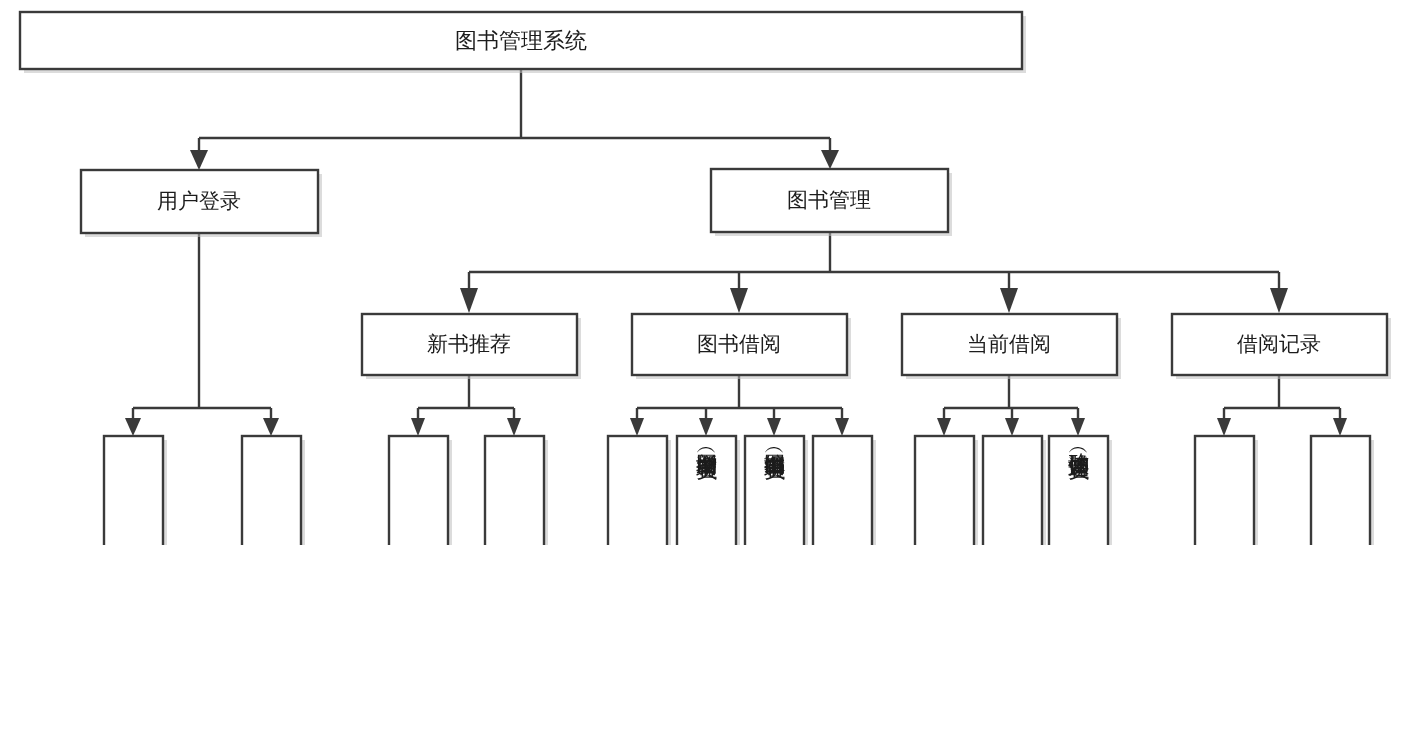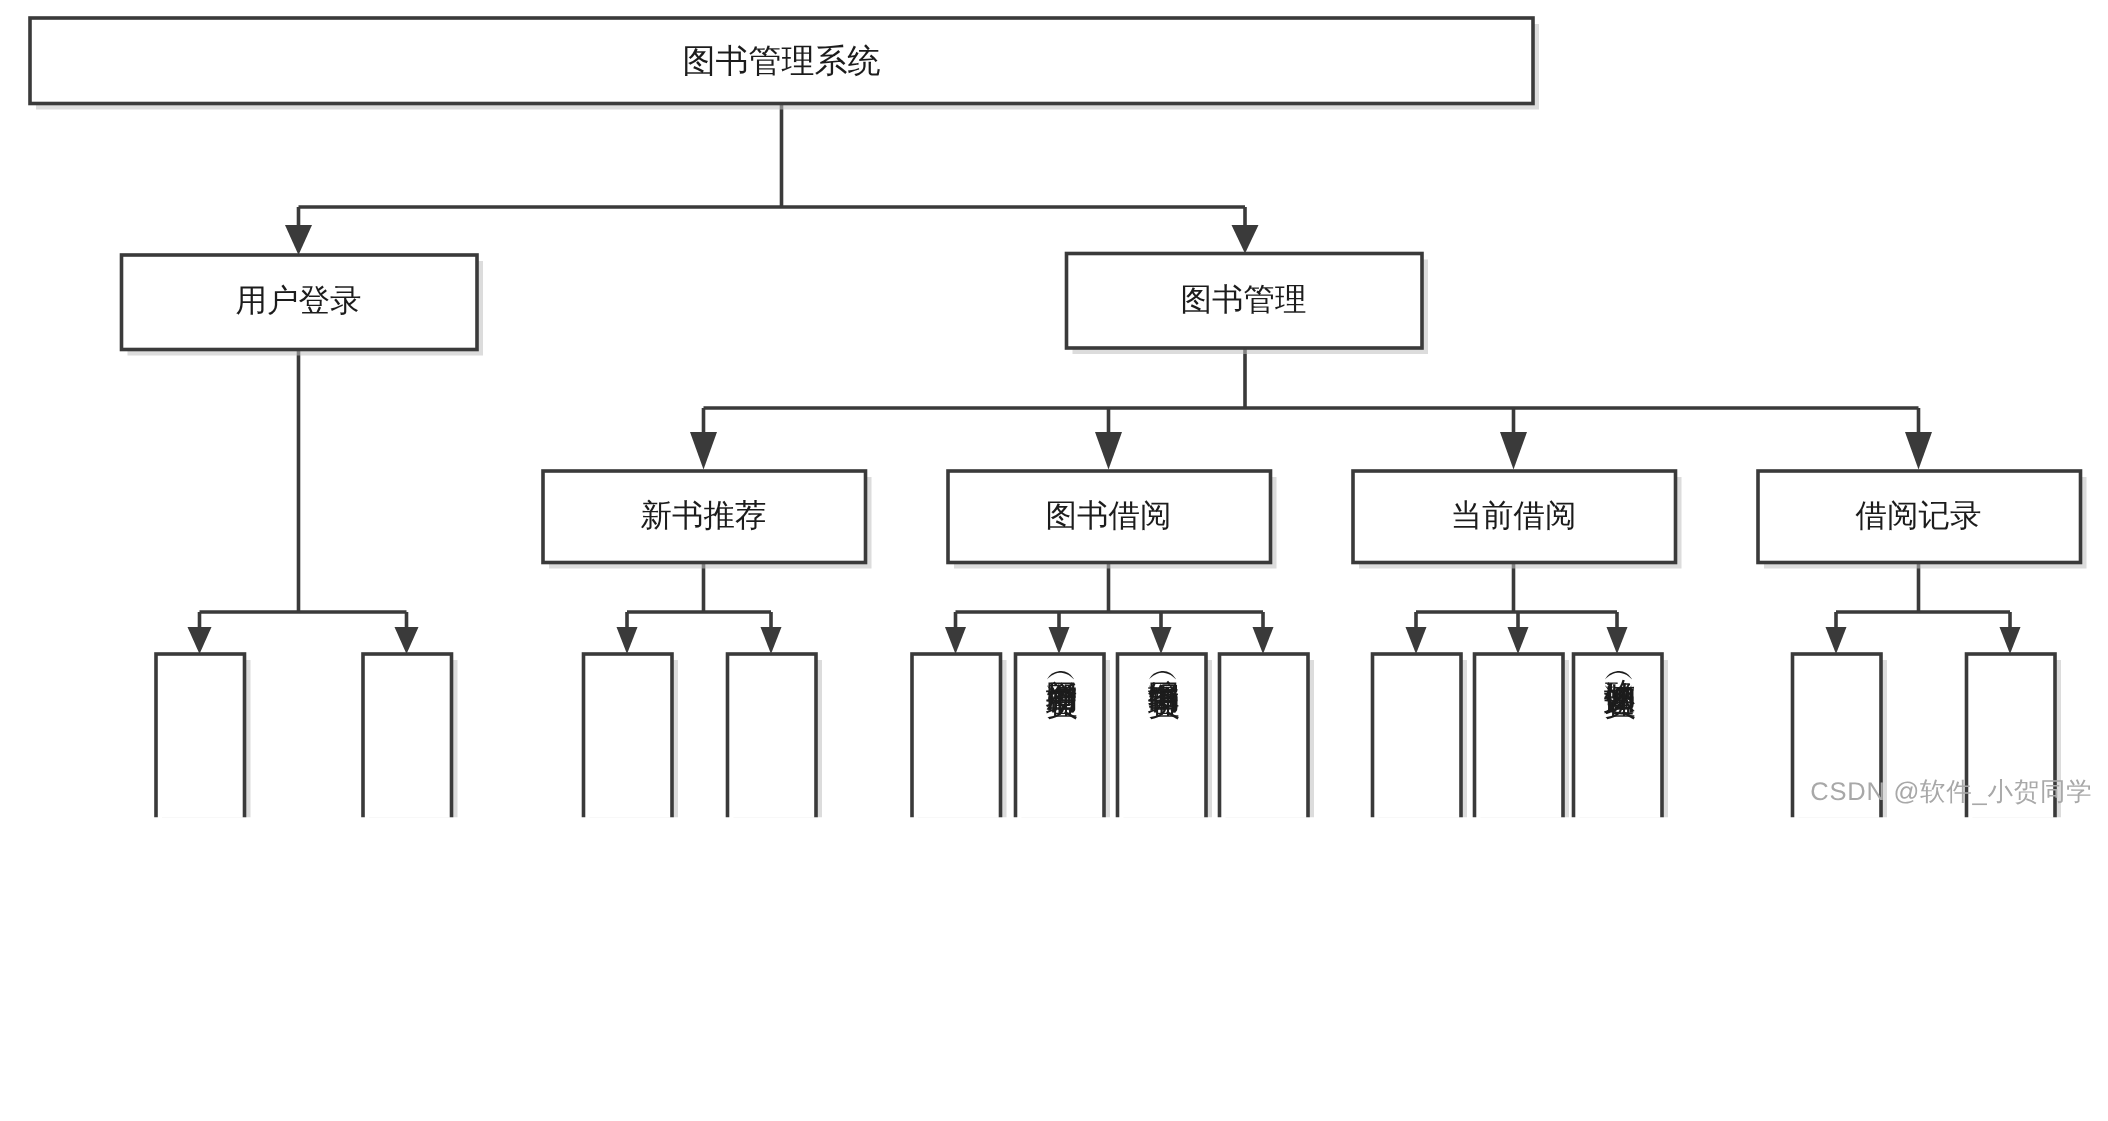--- a/index.html
+++ b/index.html
@@ -292,15 +292,14 @@
   </div>
 
   <div class="vlabel-wrap" style="left:1195px; top:436px; width:59px; height:297px;">
     <span class="vlabel">新增借阅记录</span>
   </div>
 
   <div class="vlabel-wrap" style="left:1311px; top:436px; width:59px; height:297px;">
     <span class="vlabel">查询借阅记录</span>
   </div>
 
-  <div id="watermark">CSDN @软件_小贺同学</div>
 
 </div>
 
 </body></html>

